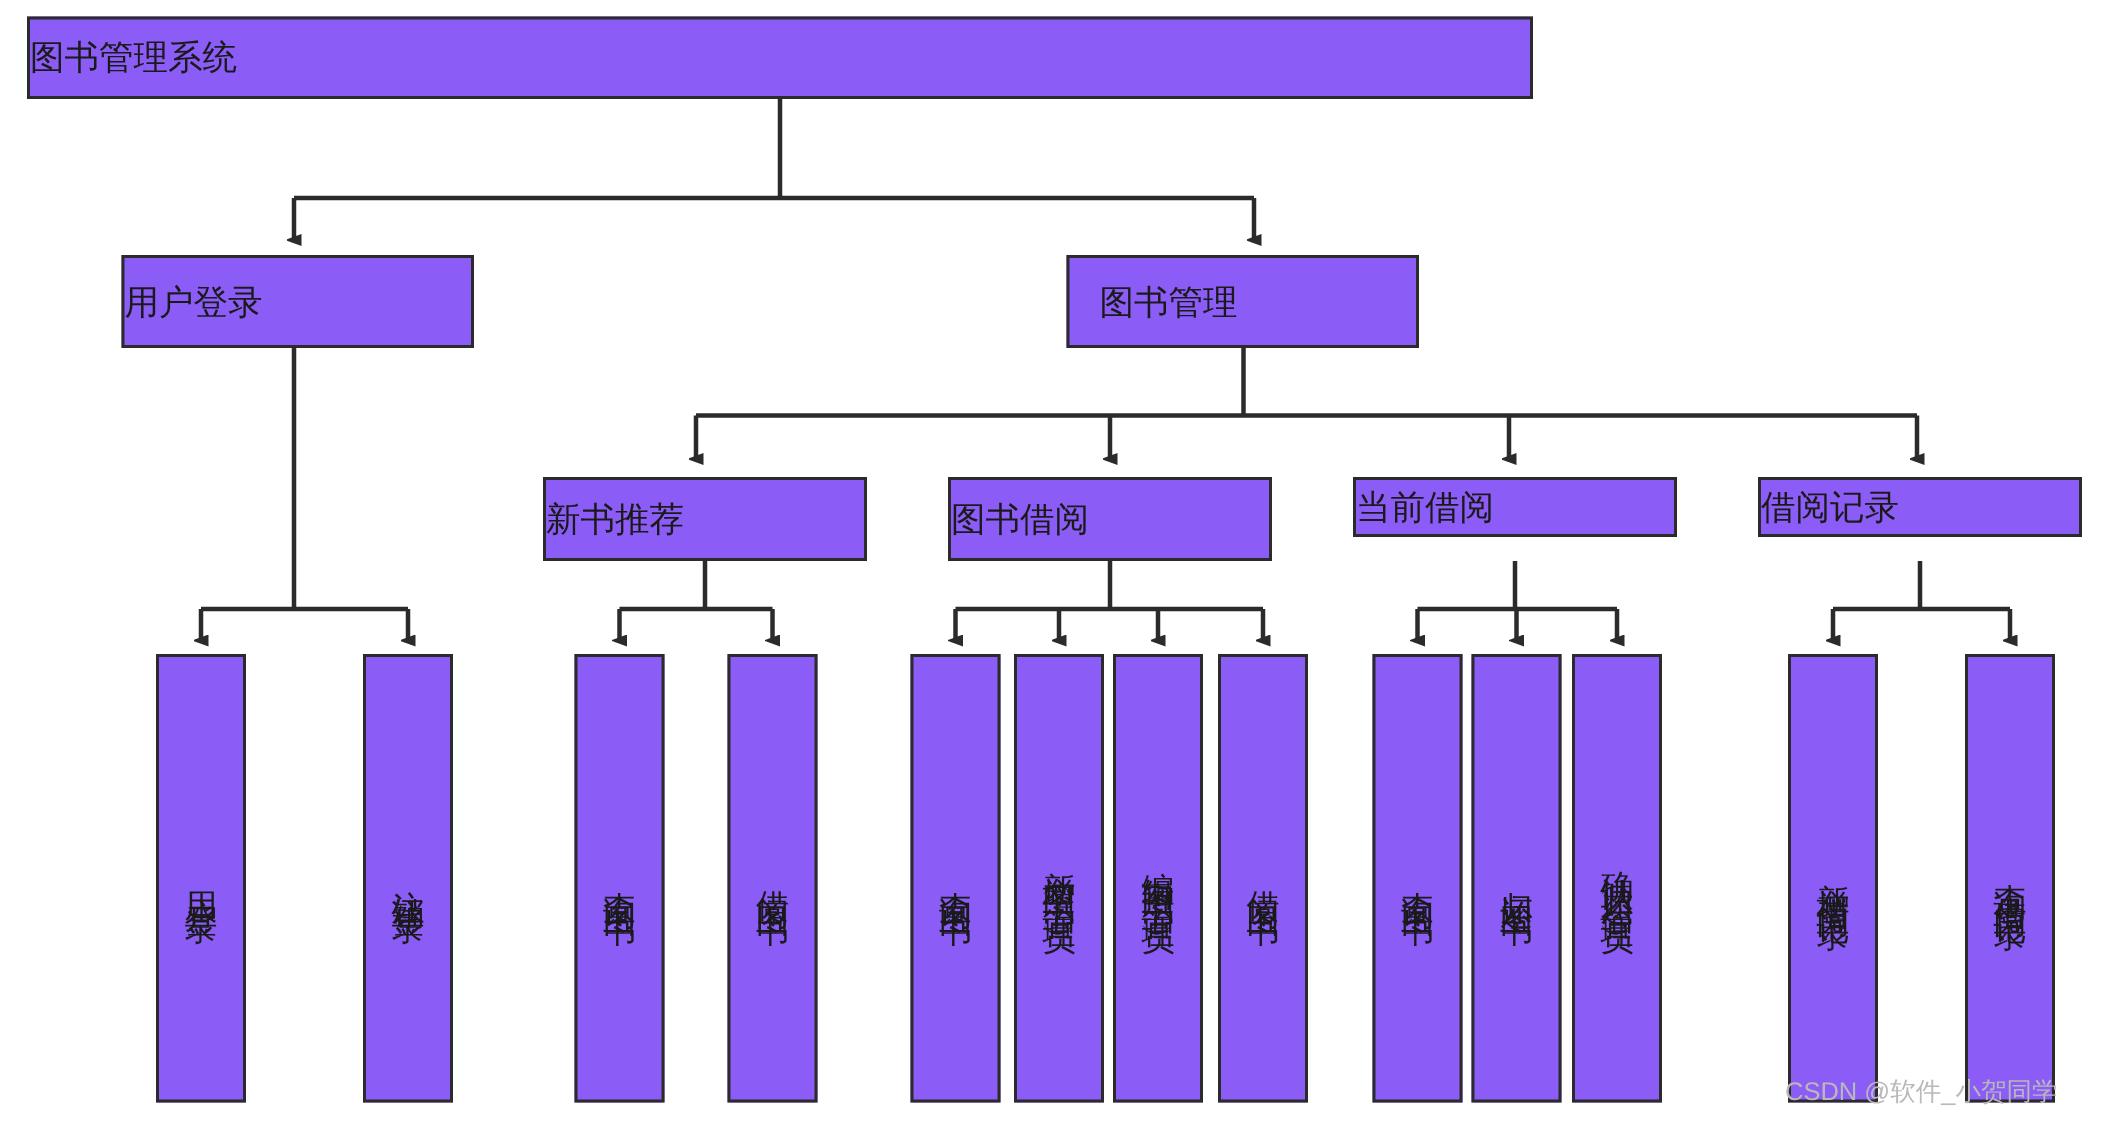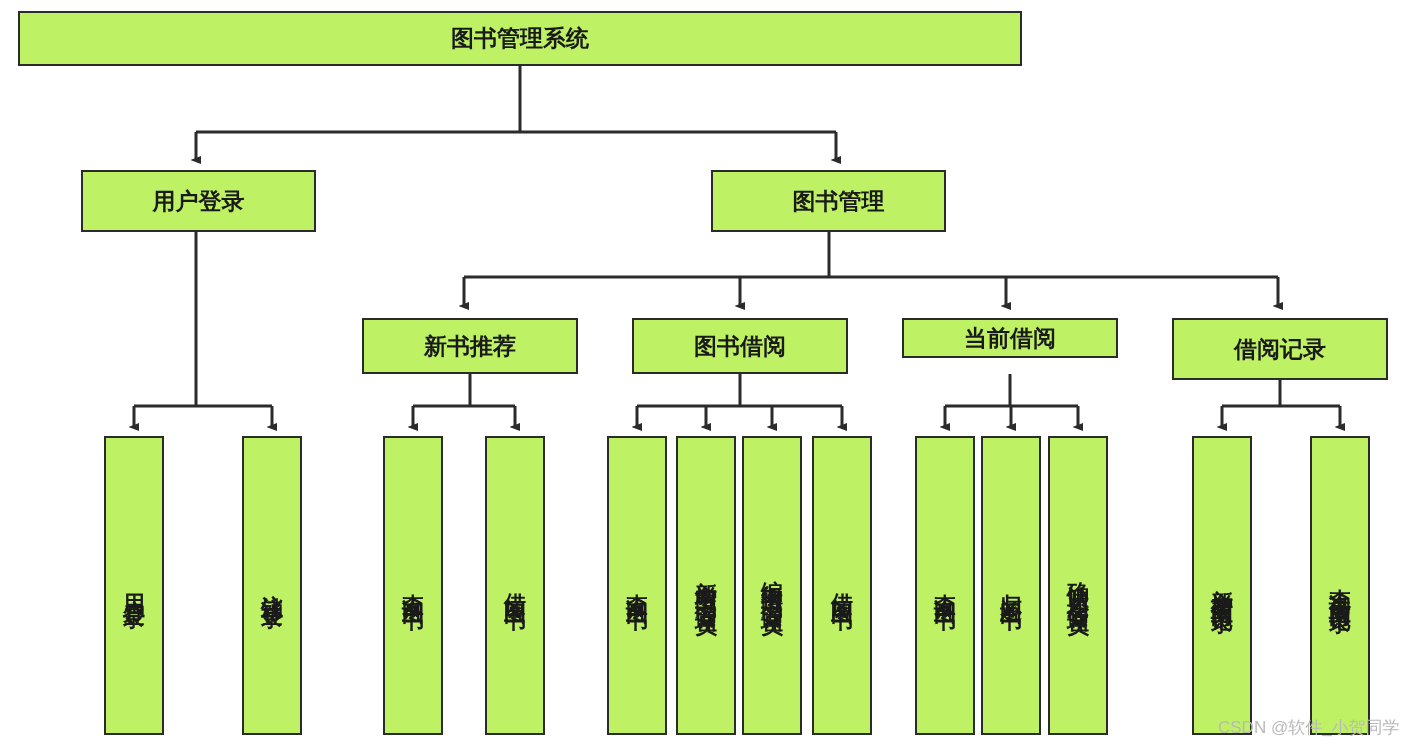--- a/index.html
+++ b/index.html
@@ -21,27 +21,25 @@
     position: absolute;
     left: 0;
     top: 0;
     width: 1405px;
     height: 747px;
     pointer-events: none;
   }
   .node {
     position: absolute;
     box-sizing: border-box;
-    background: #bef264;
+    background: #8b5cf6;
     border: 2px solid #2b2b2b;
     display: flex;
     align-items: center;
-    justify-content: center;
     z-index: 2;
-    font-weight: bold;
   }
   .node .label {
     color: #1a1a1a;
     text-align: center;
     line-height: 1.15;
     white-space: nowrap;
   }
   .node.h .label {
     font-size: 23px;
   }
@@ -134,21 +132,21 @@
 
   <div class="node h" style="left:632px; top:318px; width:216px; height:56px;">
     <span class="label">图书借阅</span>
   </div>
   <div class="node h" style="left:362px; top:318px; width:216px; height:56px;">
     <span class="label">新书推荐</span>
   </div>
   <div class="node h" style="left:902px; top:318px; width:216px; height:40px;">
     <span class="label">当前借阅</span>
   </div>
-  <div class="node h" style="left:1172px; top:318px; width:216px; height:62px;">
+  <div class="node h" style="left:1172px; top:318px; width:216px; height:40px;">
     <span class="label">借阅记录</span>
   </div>
 
   <div class="node v" style="left:104px; top:436px; width:60px; height:299px;">
     <span class="label" style="margin-top: 138px;">用户登录</span>
   </div>
   <div class="node v" style="left:242px; top:436px; width:60px; height:299px;">
     <span class="label" style="margin-top: 138px;">注销登录</span>
   </div>
 
@@ -182,15 +180,15 @@
     <span class="label" style="margin-top: 125px;">确认归还（管理员）</span>
   </div>
 
   <div class="node v" style="left:1192px; top:436px; width:60px; height:299px;">
     <span class="label" style="margin-top: 133px;">新增借阅记录</span>
   </div>
   <div class="node v" style="left:1310px; top:436px; width:60px; height:299px;">
     <span class="label" style="margin-top: 133px;">查询借阅记录</span>
   </div>
 
-  <div class="watermark" style="left:1190px; top:716px;margin-left:28px;">CSDN @软件_小贺同学</div>
+  <div class="watermark" style="left:1190px; top:716px;">CSDN @软件_小贺同学</div>
 
 </div>
 
 </body></html>

